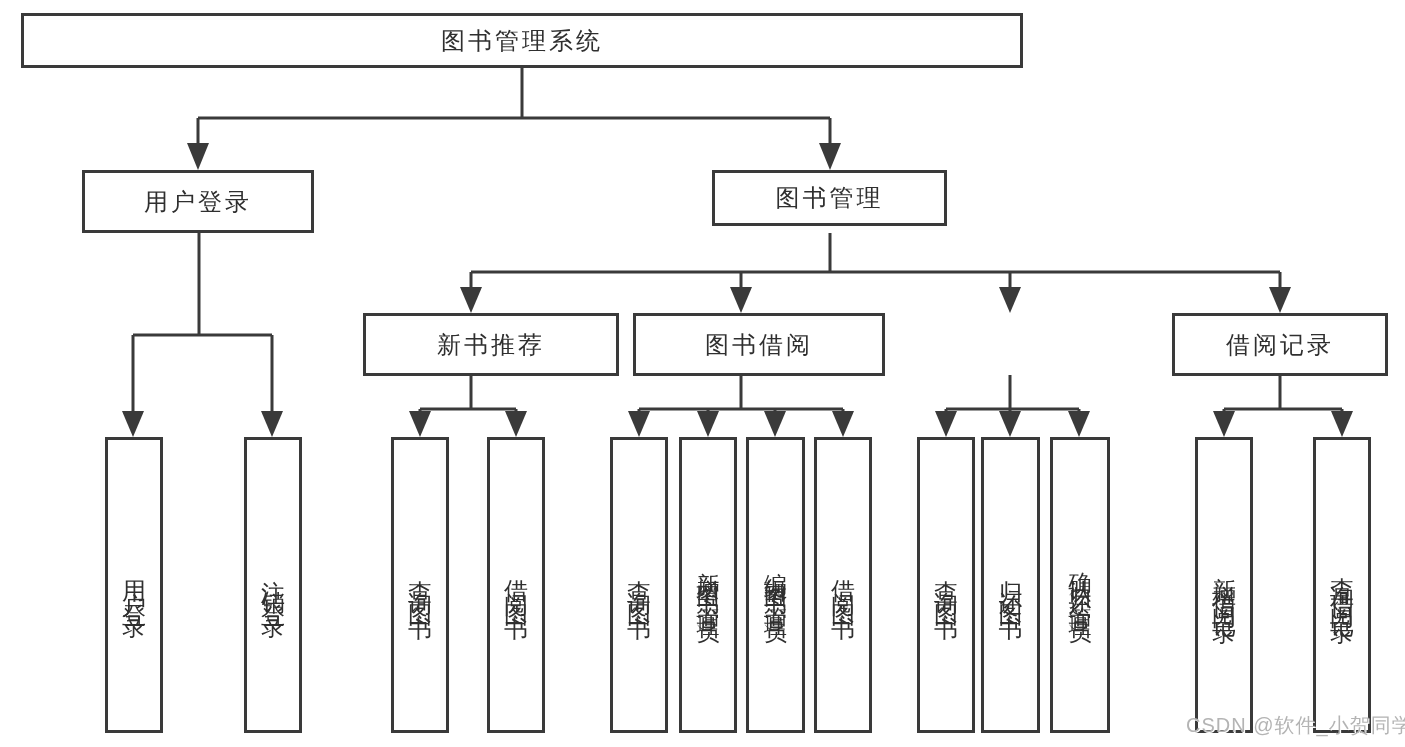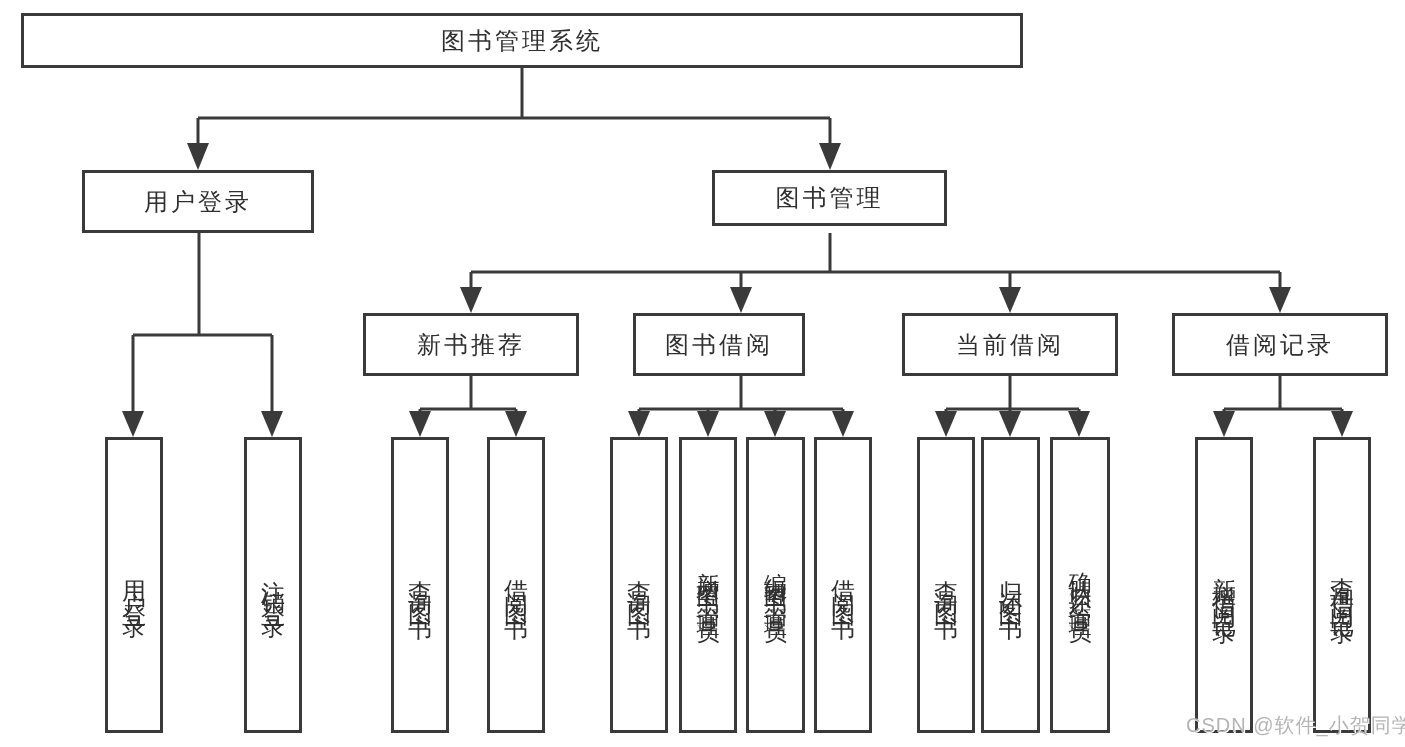--- a/index.html
+++ b/index.html
@@ -68,28 +68,25 @@
     <span class="hlabel">图书管理系统</span>
   </div>
 
   <div class="box" style="left:82px; top:170px; width:232px; height:63px;">
     <span class="hlabel">用户登录</span>
   </div>
   <div class="box" style="left:712px; top:170px; width:235px; height:56px;">
     <span class="hlabel">图书管理</span>
   </div>
 
-  <div class="box" style="left:363px; top:313px; width:216px; height:63px;">
+  <div class="box" style="left:363px; top:313px; width:256px; height:63px;">
     <span class="hlabel">新书推荐</span>
   </div>
-  <div class="box" style="left:633px; top:313px; width:172px; height:63px;">
+  <div class="box" style="left:633px; top:313px; width:252px; height:63px;">
     <span class="hlabel">图书借阅</span>
-  </div>
-  <div class="box" style="left:902px; top:313px; width:216px; height:63px;">
-    <span class="hlabel">当前借阅</span>
   </div>
   <div class="box" style="left:1172px; top:313px; width:216px; height:63px;">
     <span class="hlabel">借阅记录</span>
   </div>
 
   <div class="box leaf" style="left:105px; top:437px; width:58px; height:296px;">
     <span class="vtext">用户登录</span>
   </div>
   <div class="box leaf" style="left:244px; top:437px; width:58px; height:296px;">
     <span class="vtext">注销登录</span>

